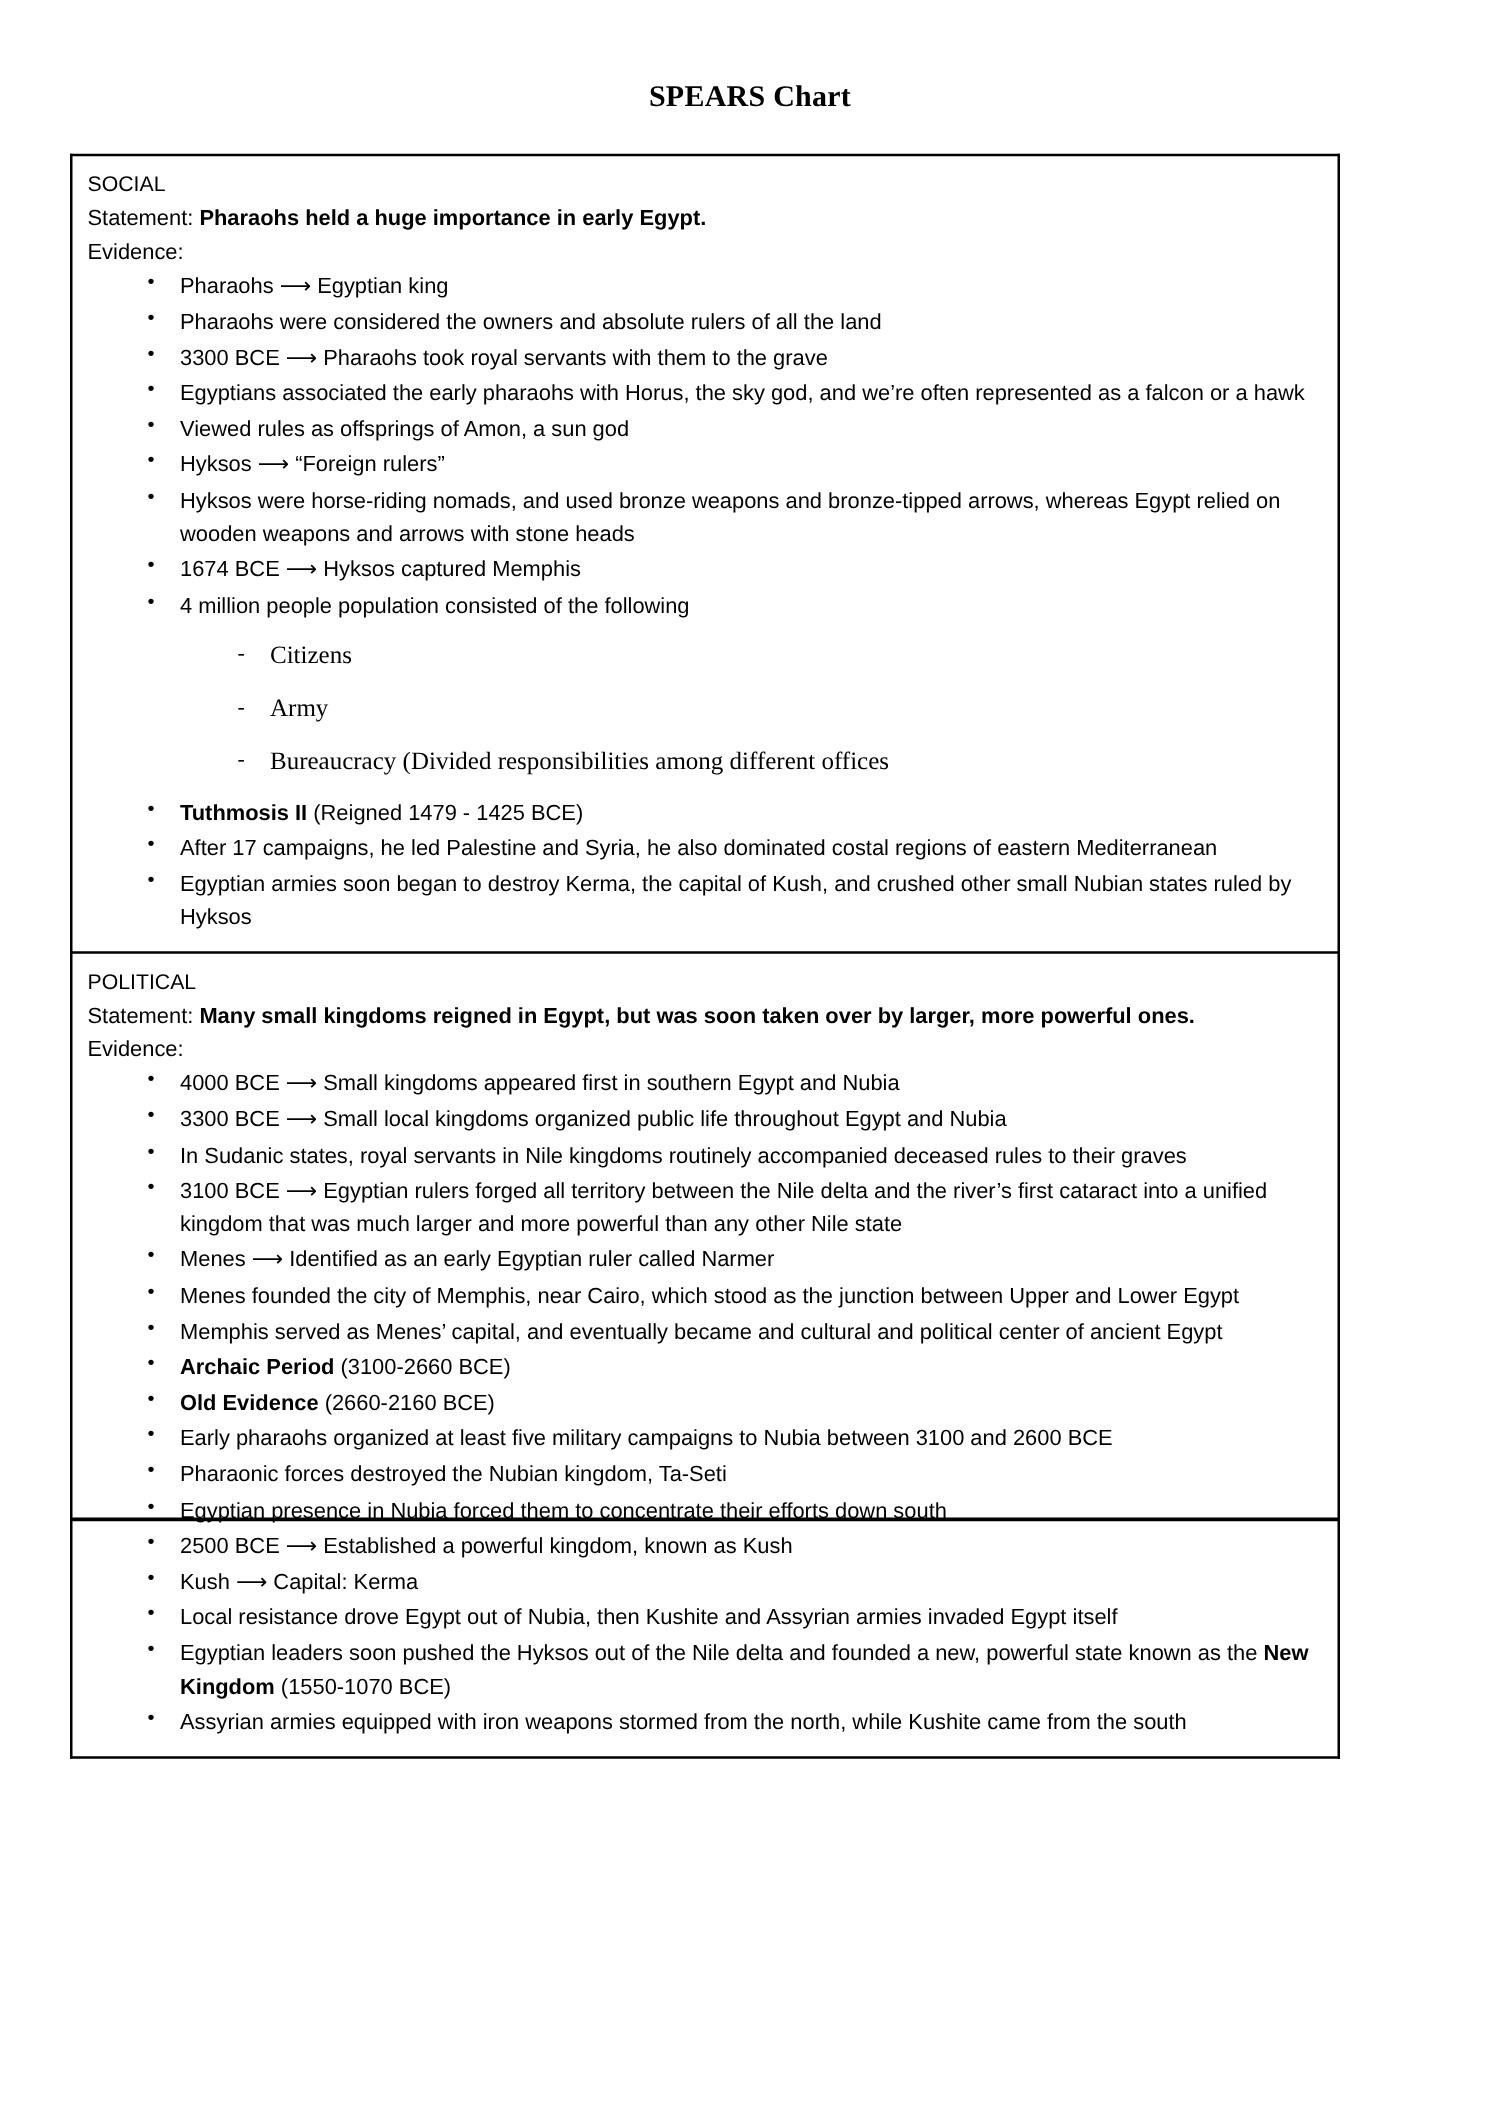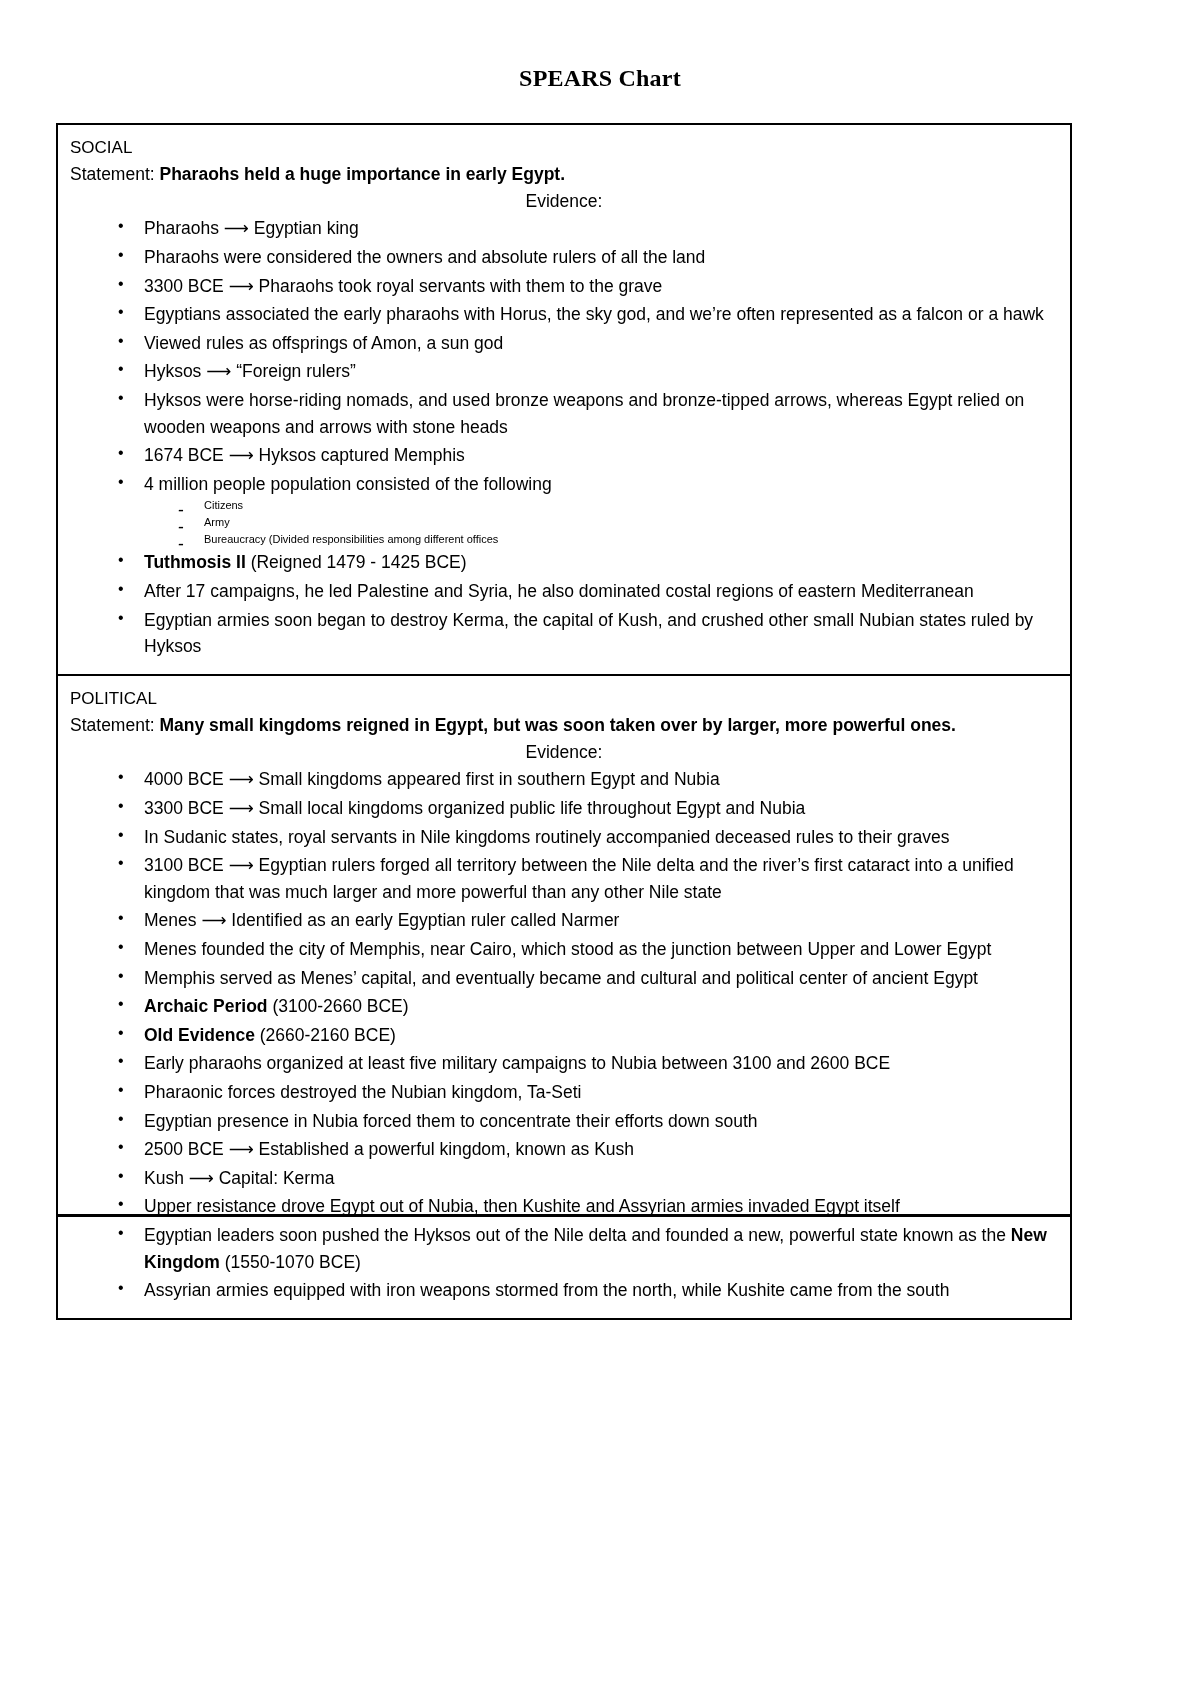--- a/index.html
+++ b/index.html
@@ -62,21 +62,20 @@
     margin: 0;
   }
   .statement-line .stmt-body {
     font-weight: bold;
   }
 
   .evidence-label {
     font-size: 17.5px;
     line-height: 1.55;
     margin: 0;
-    text-align: center;
   }
 
   ul.evidence-list {
     list-style: none;
     margin: 0;
     padding: 0;
   }
 
   ul.evidence-list > li {
     position: relative;
@@ -96,24 +95,25 @@
   }
 
   ul.sub-list {
     list-style: none;
     margin: 0;
     padding: 0;
   }
 
   ul.sub-list > li {
     position: relative;
-    font-size: 11px;
+    font-size: 20px;
     line-height: 1.52;
     padding-left: 60px;
-    margin: 0;
+    margin: 12px;
+    font-family: Liberation Serif, serif;
   }
 
   ul.sub-list > li::before {
     content: "-";
     position: absolute;
     left: 34px;
     top: 0;
     font-size: 17.5px;
   }
 
@@ -177,21 +177,21 @@
               <li><span>Menes ⟶ Identified as an early Egyptian ruler called Narmer</span></li>
               <li><span>Menes founded the city of Memphis, near Cairo, which stood as the junction between Upper and Lower Egypt</span></li>
               <li><span>Memphis served as Menes’ capital, and eventually became and cultural and political center of ancient Egypt</span></li>
               <li><span class="li-strong">Archaic Period</span><span> (3100-2660 BCE)</span></li>
               <li><span class="li-strong">Old Evidence</span><span> (2660-2160 BCE)</span></li>
               <li><span>Early pharaohs organized at least five military campaigns to Nubia between 3100 and 2600 BCE</span></li>
               <li><span>Pharaonic forces destroyed the Nubian kingdom, Ta-Seti</span></li>
               <li><span>Egyptian presence in Nubia forced them to concentrate their efforts down south</span></li>
               <li><span>2500 BCE ⟶ Established a powerful kingdom, known as Kush</span></li>
               <li><span>Kush ⟶ Capital: Kerma</span></li>
-              <li><span>Upper resistance drove Egypt out of Nubia, then Kushite and Assyrian armies invaded Egypt itself</span></li>
+              <li><span>Local resistance drove Egypt out of Nubia, then Kushite and Assyrian armies invaded Egypt itself</span></li>
               <li><span>Egyptian leaders soon pushed the Hyksos out of the Nile delta and founded a new, powerful state known as the </span><span class="li-strong">New Kingdom</span><span> (1550-1070 BCE)</span></li>
               <li><span>Assyrian armies equipped with iron weapons stormed from the north, while Kushite came from the south</span></li>
             </ul>
           </td>
         </tr>
       </tbody>
   </table>
 
   <div class="footer-rule"></div>
 

